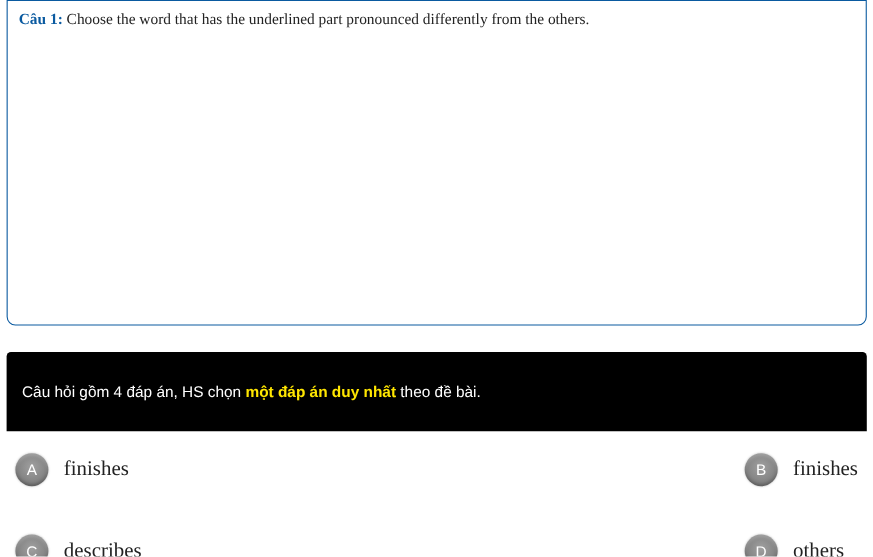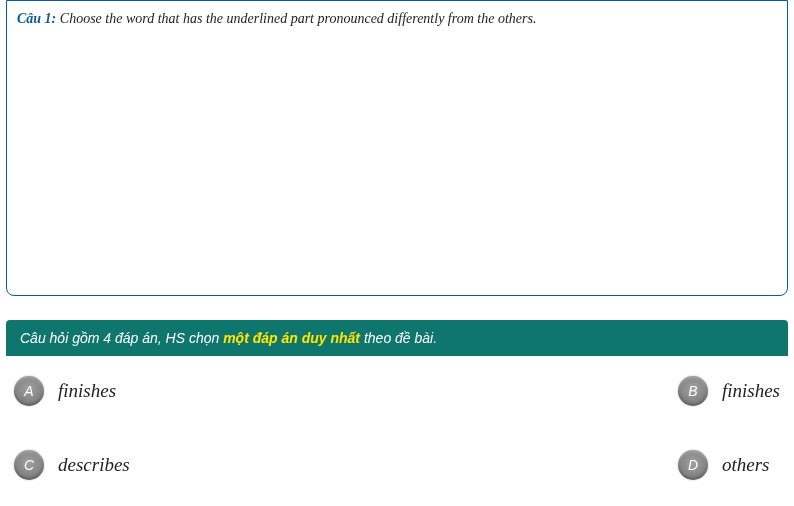--- a/index.html
+++ b/index.html
@@ -1,15 +1,15 @@
 <!DOCTYPE html>
 <html><head>
 <meta charset="utf-8">
 <style>
-  * { box-sizing: border-box; margin: 0; padding: 0; font-style: italic; }
+  * { box-sizing: border-box; margin: 0; padding: 0; }
   body {
     font-family: Georgia, 'Times New Roman', serif;
     background: #ffffff;
     width: 794px;
     height: 506px;
     overflow: hidden;
   }
   .question-box {
     border: 1px solid #0a5aa0;
     border-radius: 0 0 8px 8px;
@@ -22,25 +22,25 @@
   .question-line {
     font-size: 14px;
     color: #222;
     line-height: 1.4;
   }
   .q-label {
     color: #0a5aa0;
     font-weight: bold;
   }
   .instruction-bar {
-    background: #0f766e;
+    background: #000000;
     color: #ffffff;
     font-family: Arial, Helvetica, sans-serif;
     font-size: 14px;
-    padding: 10px 14px;
+    padding: 28px 14px;
     margin: 24px 6px 0 6px;
     border-radius: 4px 4px 0 0;
   }
   .highlight {
     color: #ffe600;
     font-weight: bold;
   }
   .answers {
     margin: 10px 6px 0 6px;
     display: grid;

